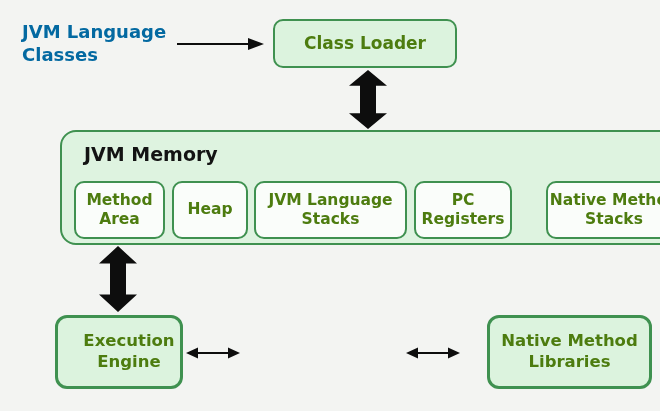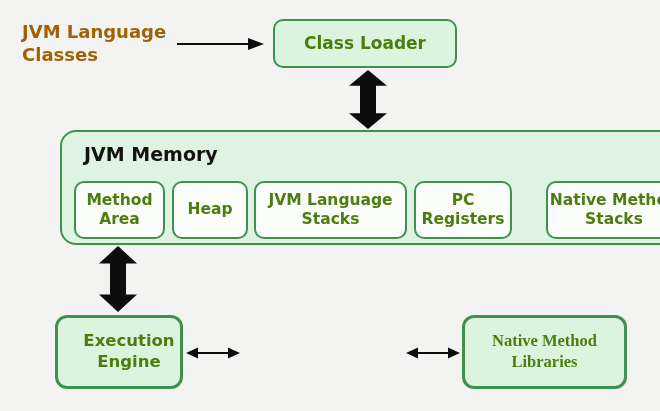--- a/index.html
+++ b/index.html
@@ -28,21 +28,21 @@
     line-height: 1.25;
     color: #4d7c0f;
   }
   .fill-green { background: #dcf3de; }
   .fill-white { background: #fafdfa; }
 
   .free-label {
     font-size: 18px;
     font-weight: 600;
     line-height: 1.3;
-    color: #a16207;
+    color: #0369a1;
   }
 
   
   #class-loader { left: 273px; top: 19px; width: 184px; height: 49px; font-size: 17px; border-width: 2.5px; }
 
   
   #jvm-memory {
     left: 19px; top: 130px; width: 623px; height: 115px;
     box-sizing: border-box;
     background: #def3e0;
@@ -62,21 +62,21 @@
   #mem-method-area        { left: 12px;  width: 91px;  }
   #mem-heap               { left: 110px; width: 76px;  }
   #mem-jvm-lang-stacks    { left: 192px; width: 153px; }
   #mem-pc-registers       { left: 352px; width: 98px;  }
   #mem-native-stacks      { left: 484px; width: 136px; }
 
   
   .bottom-box { top: 315px; height: 74px; font-size: 16.5px; border-width: 3px; border-radius: 12px; }
   #execution-engine        { left: 55px;  width: 128px; padding-left: 20px; }
   #native-method-interface { left: 243px; width: 160px; }
-  #native-method-libraries { left: 462px; width: 165px; font-family: Liberation Serif, serif; }
+  #native-method-libraries { left: 487px; width: 165px; }
 
   svg { display: block; }
 </style>
 </head>
 <body>
 
 <div class="canvas">
 
   <div class="abs free-label" style="left:22px; top:20px; width:160px;">JVM Language Classes</div>
 

